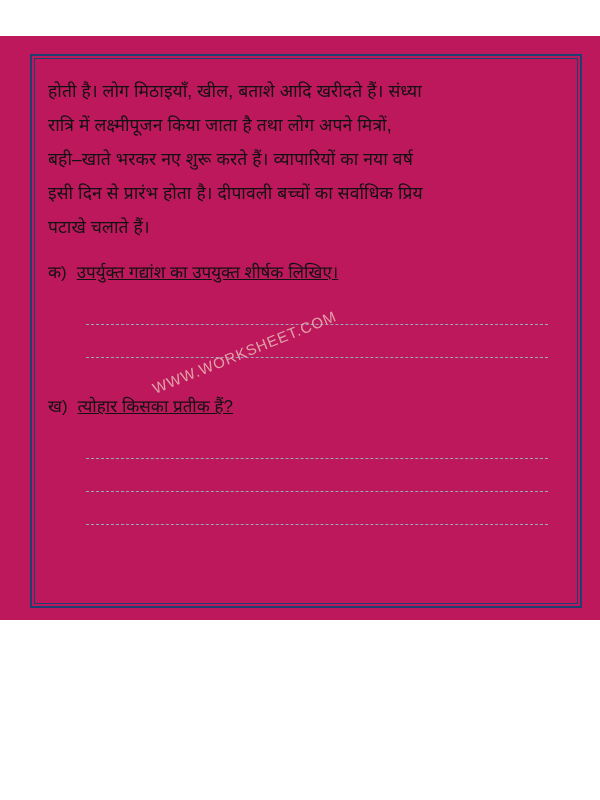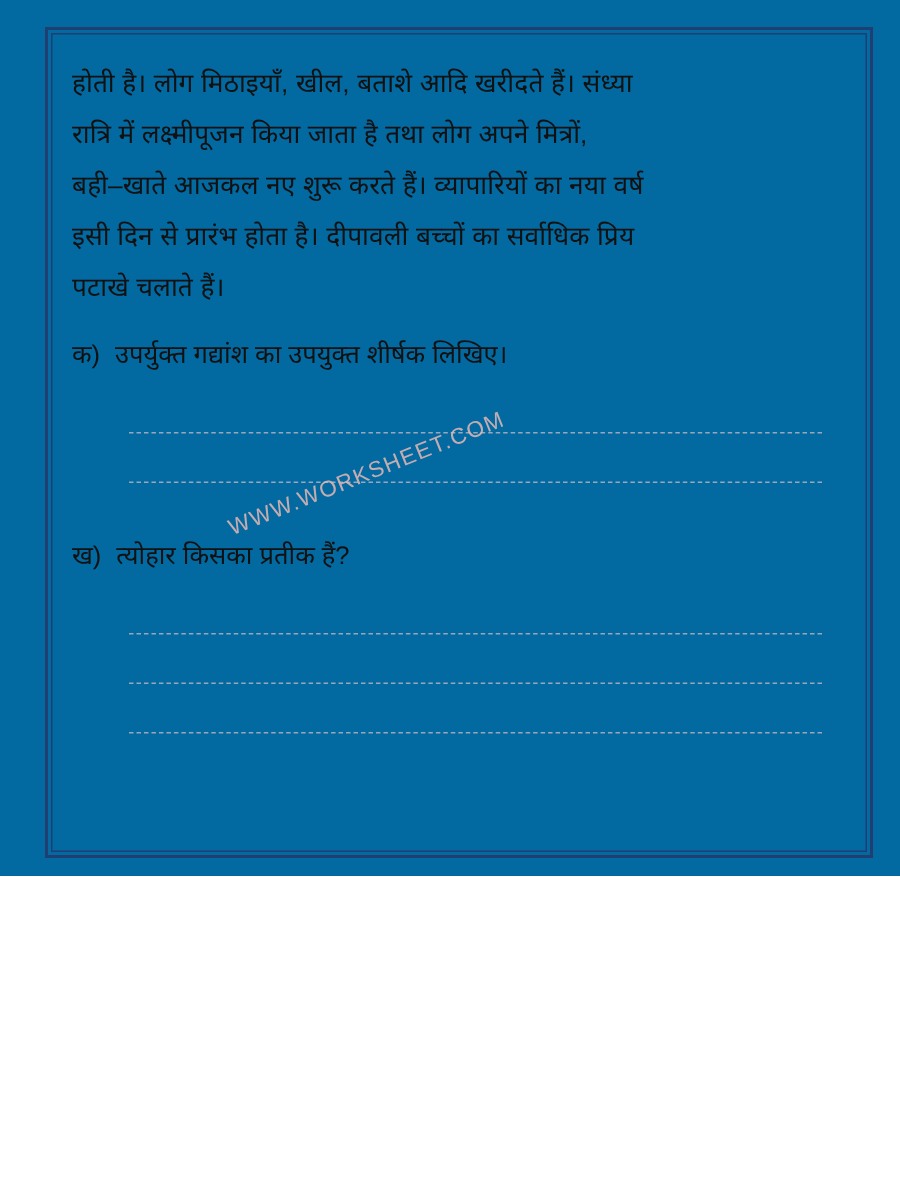--- a/index.html
+++ b/index.html
@@ -10,22 +10,23 @@
     width: 600px;
     height: 800px;
     background: #ffffff;
     font-family: "Liberation Sans", sans-serif;
     overflow: hidden;
   }
   .page {
     position: relative;
     width: 600px;
     height: 584px;
-    background: #0369a1;
+    background: #be185d;
     box-sizing: border-box;
+    margin-top: 36px;
   }
   
   .frame-outer {
     position: absolute;
     left: 30px;
     top: 18px;
     right: 18px;
     bottom: 12px;
     border: 2px solid #1f3f73;
     box-sizing: border-box;
@@ -74,20 +75,21 @@
     line-height: 30px;
     color: #111111;
     display: flex;
     gap: 10px;
   }
   .q-label {
     flex: 0 0 auto;
   }
   .q-text {
     flex: 1 1 auto;
+    text-decoration: underline;
   }
   .answer-lines {
     margin-top: 4px;
     margin-left: 38px;
   }
   .ans-line {
     border-bottom: 1px dashed #9aa7bb;
     height: 32px;
   }
   .spacer-20 { height: 20px; }
@@ -118,21 +120,21 @@
   <div class="content">
 
     <div class="para">
       <span class="line justify">
         <span>होती है। लोग मिठाइयाँ, खील, बताशे आदि खरीदते हैं। संध्या</span>
       </span>
       <span class="line justify">
         <span>रात्रि में लक्ष्मीपूजन किया जाता है तथा लोग अपने मित्रों,</span>
       </span>
       <span class="line justify">
-        <span>बही–खाते आजकल नए शुरू करते हैं। व्यापारियों का नया वर्ष</span>
+        <span>बही–खाते भरकर नए शुरू करते हैं। व्यापारियों का नया वर्ष</span>
       </span>
       <span class="line justify">
         <span>इसी दिन से प्रारंभ होता है। दीपावली बच्चों का सर्वाधिक प्रिय</span>
       </span>
       <span class="line">
         <span>पटाखे चलाते हैं।</span>
       </span>
     </div>
 
     <div class="question-block">

